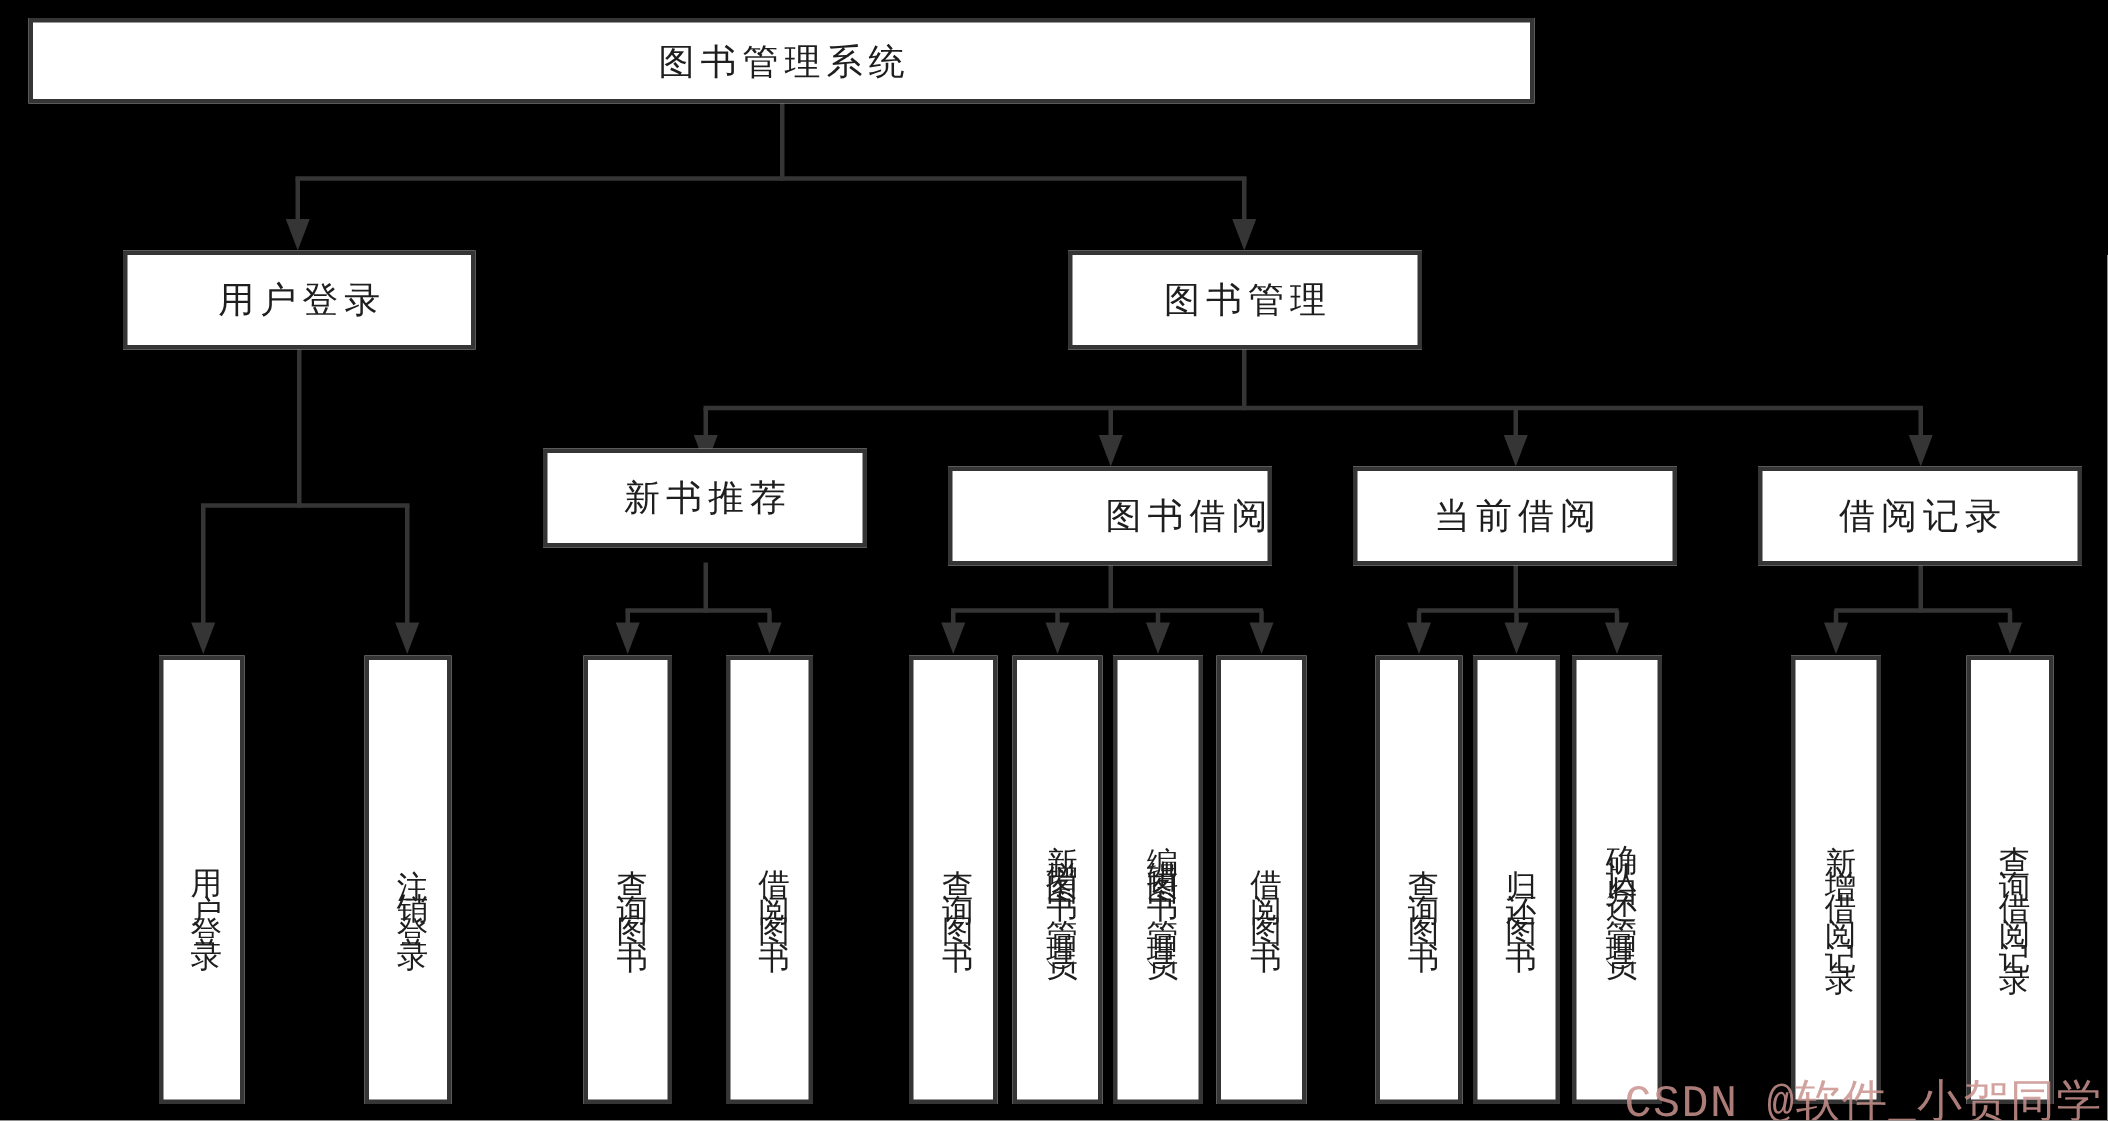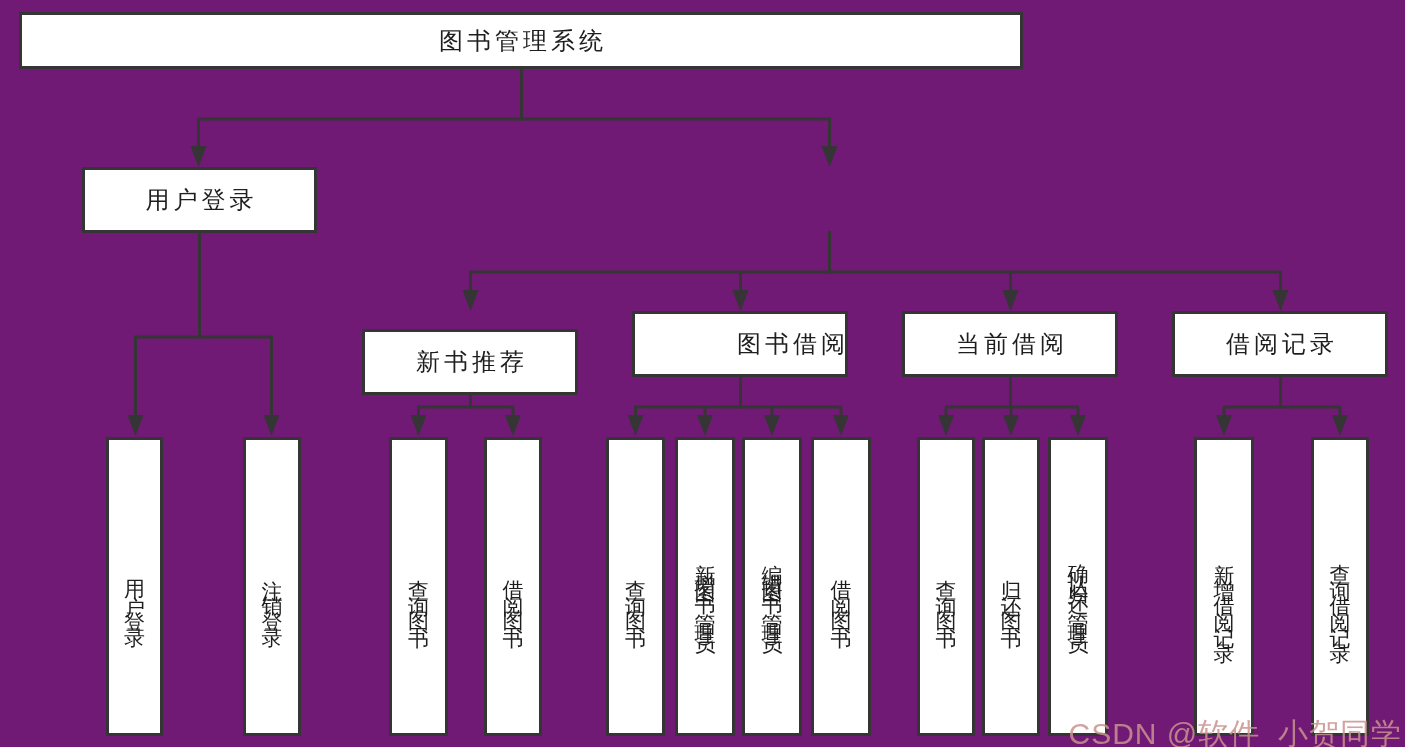--- a/index.html
+++ b/index.html
@@ -1,20 +1,20 @@
 <!DOCTYPE html>
 <html><head>
 <meta charset="utf-8">
 <style>
   html,body{margin:0;padding:0;background:#ffffff;}
   .canvas{
     position:relative;
     width:1405px;height:747px;
-    background:#701a75;
-    font-family:Liberation Sans, sans-serif;
+    background:#000000;
+    font-family:Liberation Mono, monospace;
     overflow:hidden;
   }
   svg.connectors{position:absolute;left:0;top:0;z-index:0;}
   .node{
     position:absolute;
     box-sizing:border-box;
     border:3px solid #353535;
     background:#ffffff;
     display:flex;align-items:center;justify-content:center;
     color:#1e1e1e;
@@ -115,22 +115,25 @@
     </g>
   </svg>
 
   <div class="node hbox" style="left:19px;top:12px;width:1004px;height:57px;">
     <span class="lbl">图书管理系统</span>
   </div>
 
   <div class="node hbox" style="left:82px;top:167px;width:235px;height:66px;">
     <span class="lbl">用户登录</span>
   </div>
+  <div class="node hbox" style="left:712px;top:167px;width:236px;height:66px;">
+    <span class="lbl">图书管理</span>
+  </div>
 
-  <div class="node hbox" style="left:362px;top:329px;width:216px;height:66px;text-align:right;">
+  <div class="node hbox" style="left:362px;top:299px;width:216px;height:66px;text-align:right;">
     <span class="lbl">新书推荐</span>
   </div>
   <div class="node hbox" style="left:632px;top:311px;width:216px;height:66px;justify-content:flex-end;">
     <span class="lbl">图书借阅</span>
   </div>
   <div class="node hbox" style="left:902px;top:311px;width:216px;height:66px;">
     <span class="lbl">当前借阅</span>
   </div>
   <div class="node hbox" style="left:1172px;top:311px;width:216px;height:66px;justify-content:center;">
     <span class="lbl">借阅记录</span>

